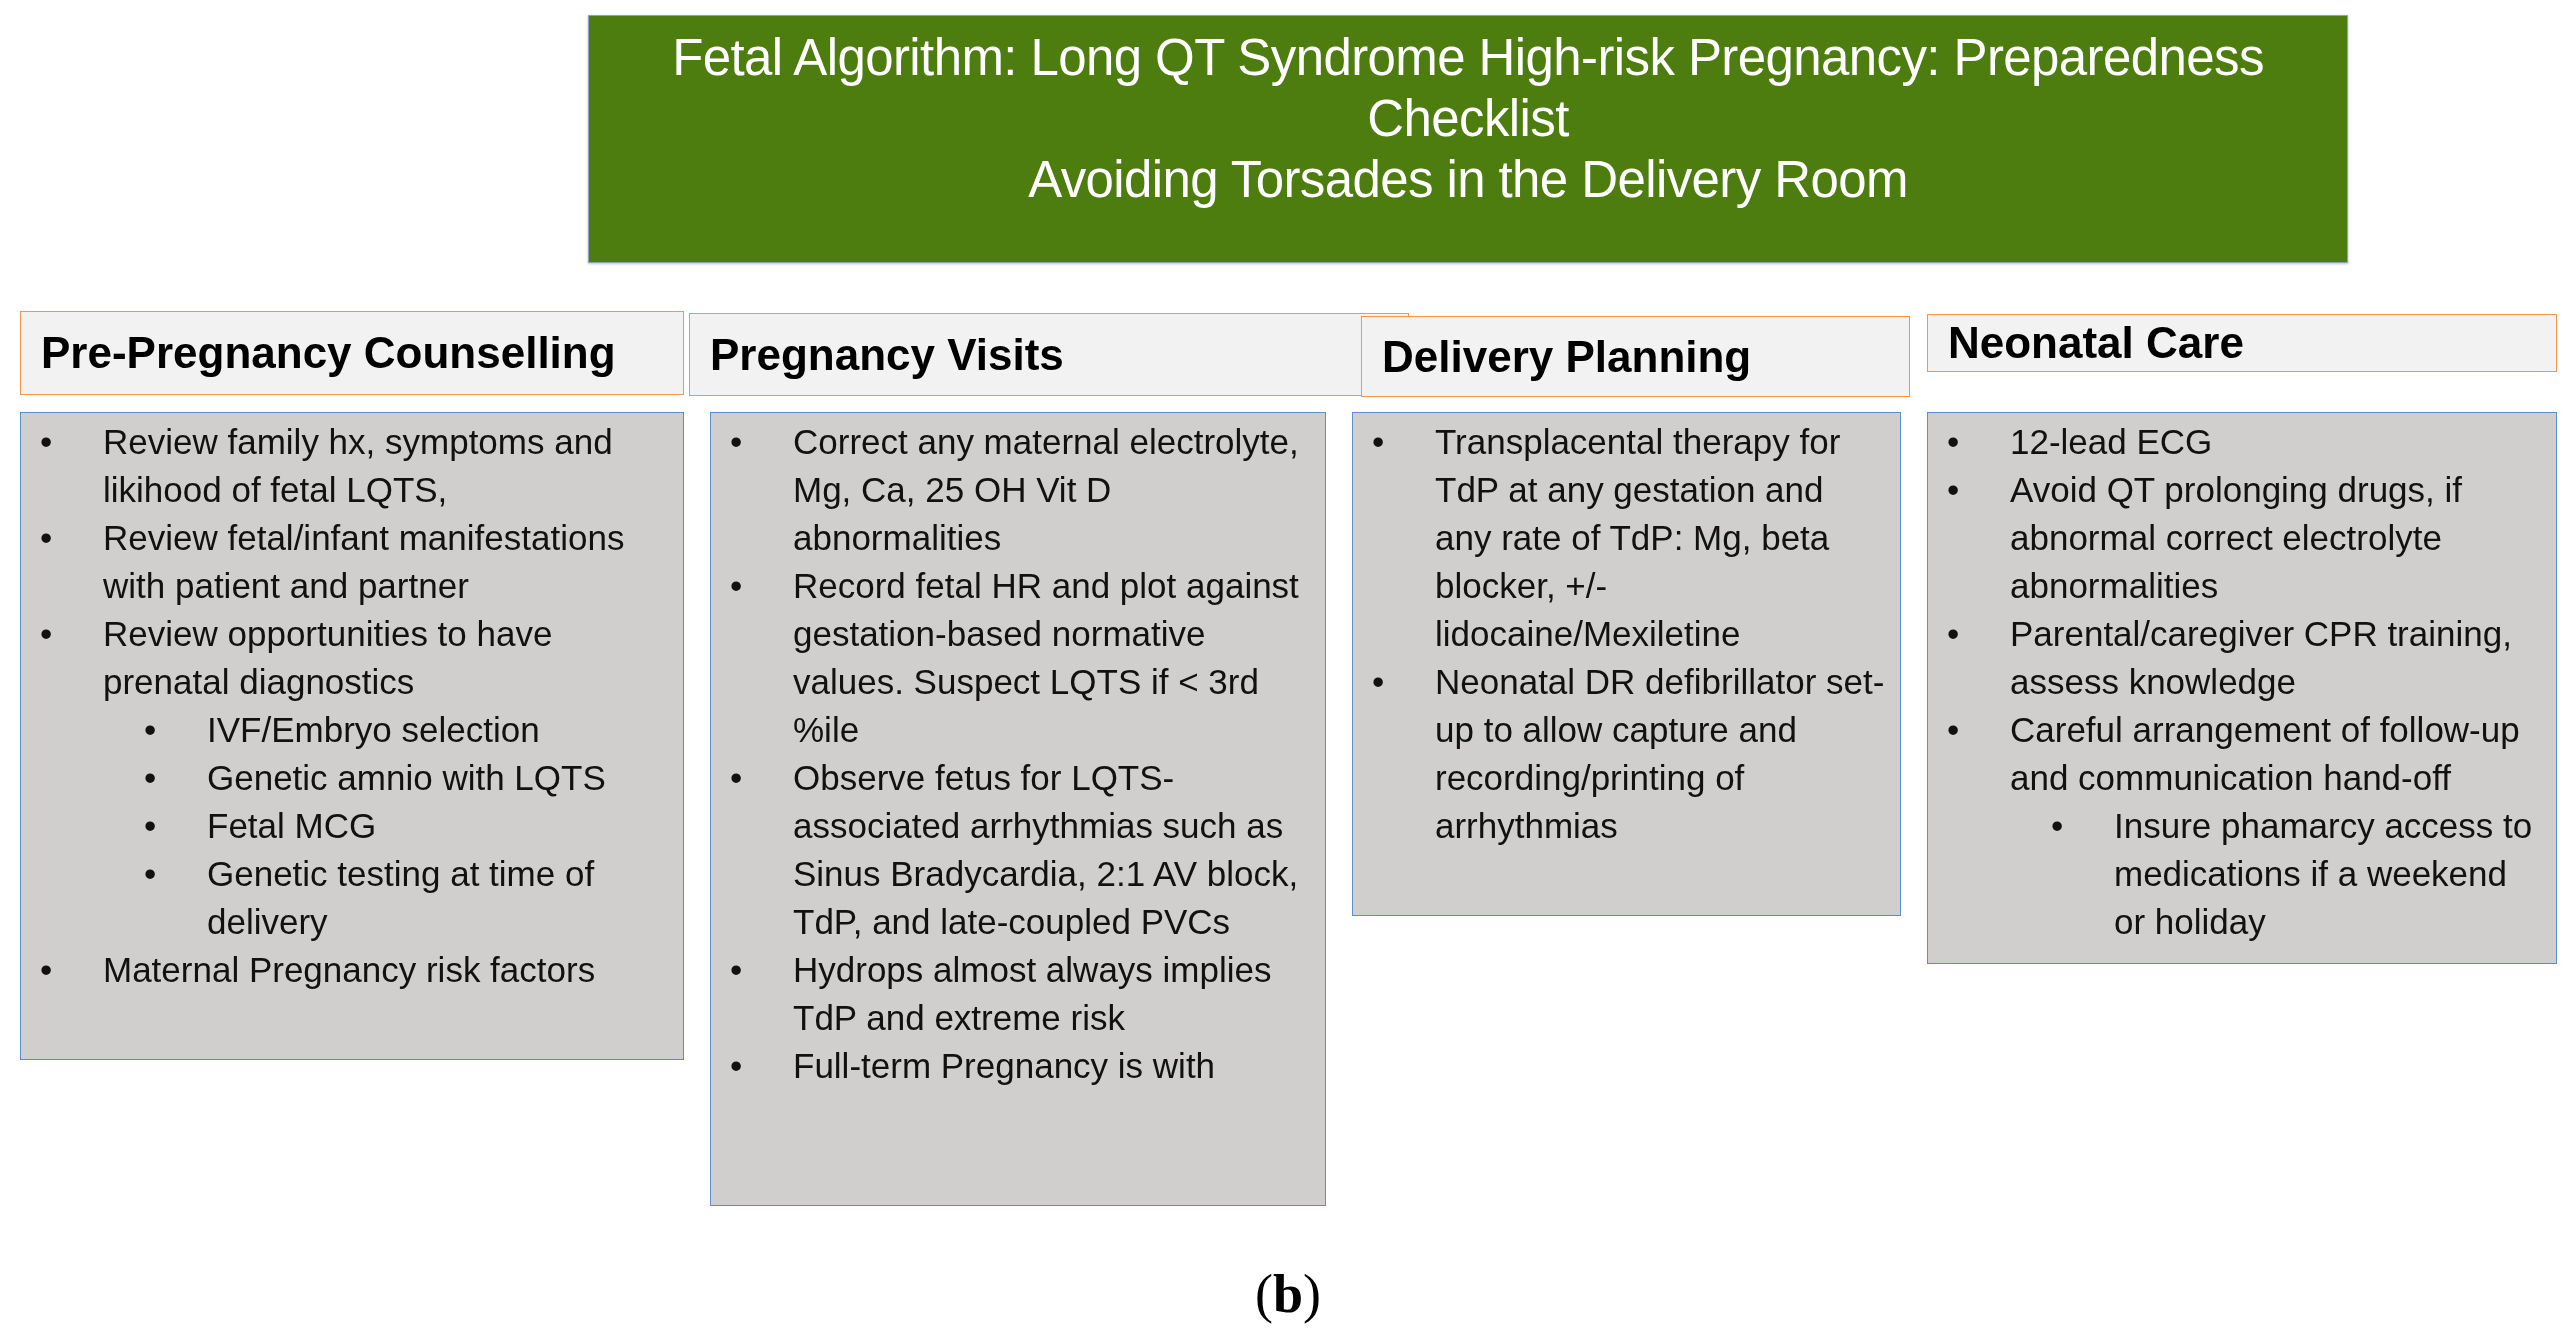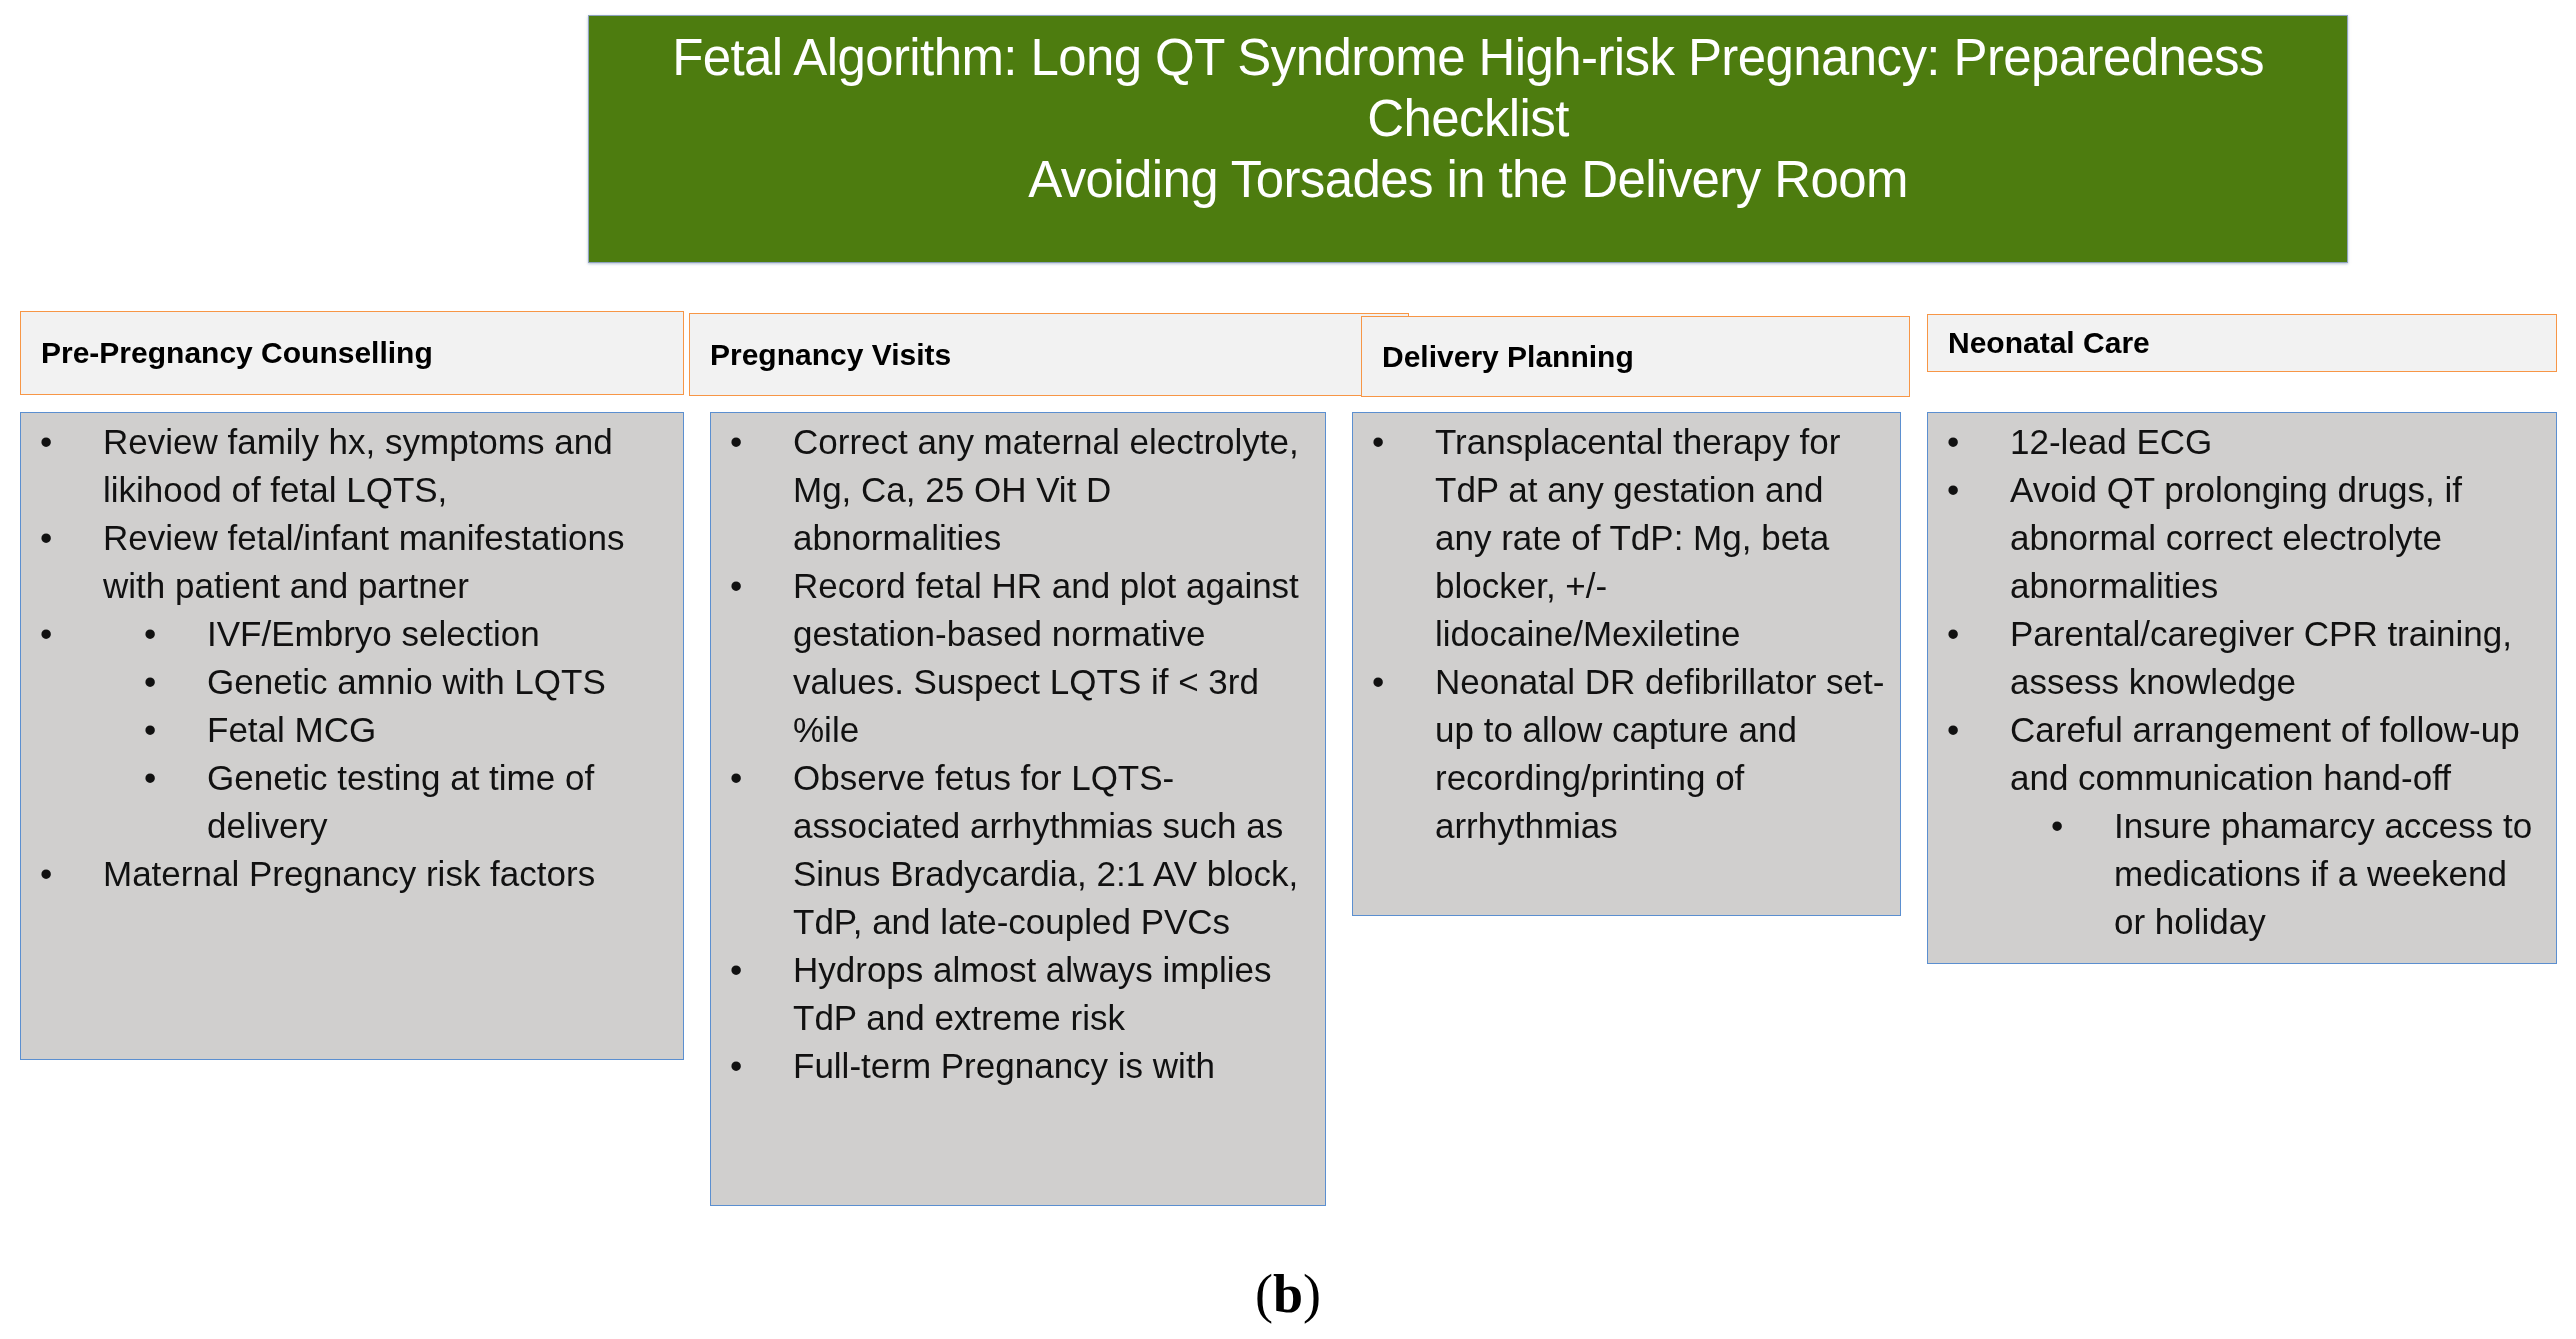--- a/index.html
+++ b/index.html
@@ -5,21 +5,21 @@
   html, body { margin:0; padding:0; background:#ffffff; }
   body { width:2576px; height:1340px; position:relative; overflow:hidden;
          font-family:"Liberation Sans", "DejaVu Sans", sans-serif; }
   .title-box { position:absolute; left:588px; top:15px; width:1760px; height:248px;
                background:#4d7c0f; border:1.9px solid #8ea2bd; box-sizing:border-box;
                box-shadow: 0 1.3px 2.5px rgba(110,130,170,0.5);
                color:#ffffff; text-align:center; font-size:51px; line-height:61px;
                padding-top:11.4px; letter-spacing:-0.6px; }
   .title-box div { white-space:nowrap; }
   .col-head { position:absolute; background:#f2f2f2; border:1.9px solid #f79646; box-sizing:border-box;
-              font-weight:bold; font-size:30px; color:#000; padding-left:20px;
+              font-weight:bold; font-size:44px; color:#000; padding-left:20px;
               display:flex; align-items:center; }
   .col-body { position:absolute; background:#d0cfce; border:1.9px solid #5b8fd0; box-sizing:border-box;
               font-size:35px; line-height:48px; color:#111; padding-top:5px; }
   ul { list-style:none; margin:0; padding:0; }
   li.lvl1 { position:relative; padding-left:82px; padding-right:12.6px; }
   li.lvl2 { position:relative; padding-left:186px; padding-right:12.6px; }
   .bullet { position:absolute; top:0; font-size:35px; }
   li.lvl1 .bullet { left:19px; }
   li.lvl2 .bullet { left:123px; }
   .caption { position:absolute; left:0; width:2576px; top:1263px; text-align:center;
@@ -35,21 +35,21 @@
   <div>Avoiding Torsades in the Delivery Room</div>
 </div>
 
 <div class="col-head" style="left:20px; top:311px; width:664px; height:84px;">
   <span>Pre-Pregnancy Counselling</span>
 </div>
 <div class="col-body" style="left:20px; top:412px; width:664px; height:648px;">
   <ul>
       <li class="lvl1"><span class="bullet">•</span><span>Review family hx, symptoms and likihood of fetal LQTS,</span></li>
       <li class="lvl1"><span class="bullet">•</span><span>Review fetal/infant manifestations with patient and partner</span></li>
-      <li class="lvl1"><span class="bullet">•</span></li>
+      <li class="lvl1"><span class="bullet">•</span><span>Review opportunities to have prenatal diagnostics</span></li>
       <li class="lvl2"><span class="bullet">•</span><span>IVF/Embryo selection</span></li>
       <li class="lvl2"><span class="bullet">•</span><span>Genetic amnio with LQTS</span></li>
       <li class="lvl2"><span class="bullet">•</span><span>Fetal MCG</span></li>
       <li class="lvl2"><span class="bullet">•</span><span>Genetic testing at time of delivery</span></li>
       <li class="lvl1"><span class="bullet">•</span><span>Maternal Pregnancy risk factors</span></li>
     </ul>
 </div>
 
 <div class="col-head" style="left:669px; top:313px; width:720px; height:83px;margin-left:20px;">
   <span>Pregnancy Visits</span>

